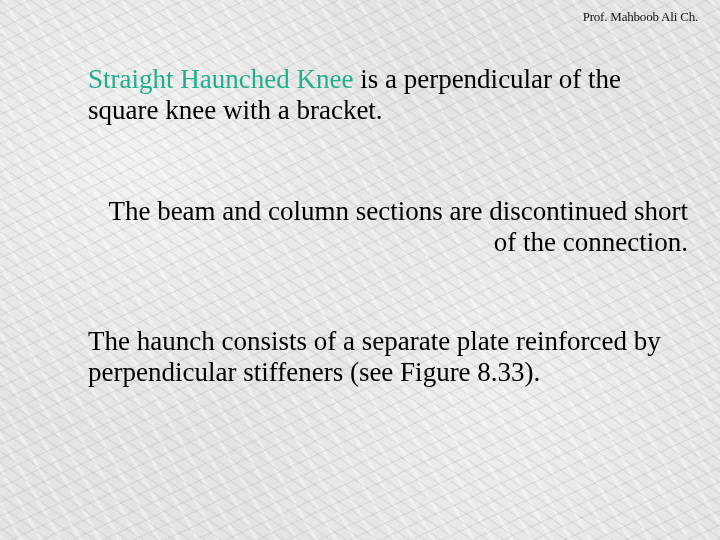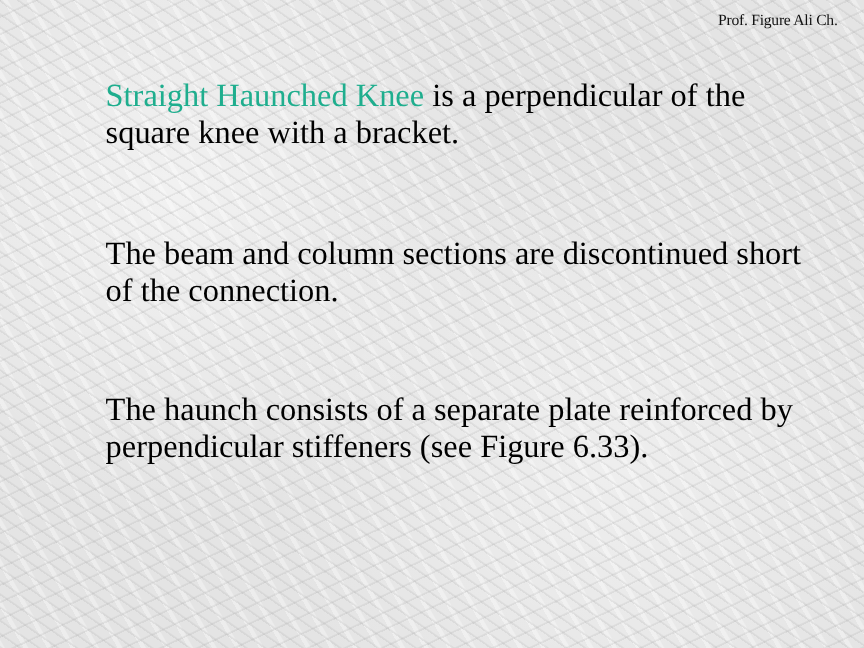--- a/index.html
+++ b/index.html
@@ -16,26 +16,26 @@
   }
   .author {
     position:absolute; top:9px; right:22px;
     font-size:13px; color:#111; letter-spacing:-0.2px;
   }
   .para {
     position:absolute; left:88px; width:600px;
     font-size:27px; line-height:31px; color:#000;
   }
   .p1 { top:64px; }
-  .p2 { top:196px; }
+  .p2 { top:196px;text-align:right; }
   .p3 { top:326px; }
   .hl { color:#1fae8e; }
 </style>
 </head>
 <body>
 
-<div class="author">Prof. Figure Ali Ch.</div>
+<div class="author">Prof. Mahboob Ali Ch.</div>
 
 <div class="para p1"><span class="hl">Straight Haunched Knee</span><span> is a perpendicular of the square knee with a bracket.</span></div>
 
 <div class="para p2">The beam and column sections are discontinued short of the connection.</div>
 
-<div class="para p3">The haunch consists of a separate plate reinforced by perpendicular stiffeners (see Figure 6.33).</div>
+<div class="para p3">The haunch consists of a separate plate reinforced by perpendicular stiffeners (see Figure 8.33).</div>
 
 </body></html>

